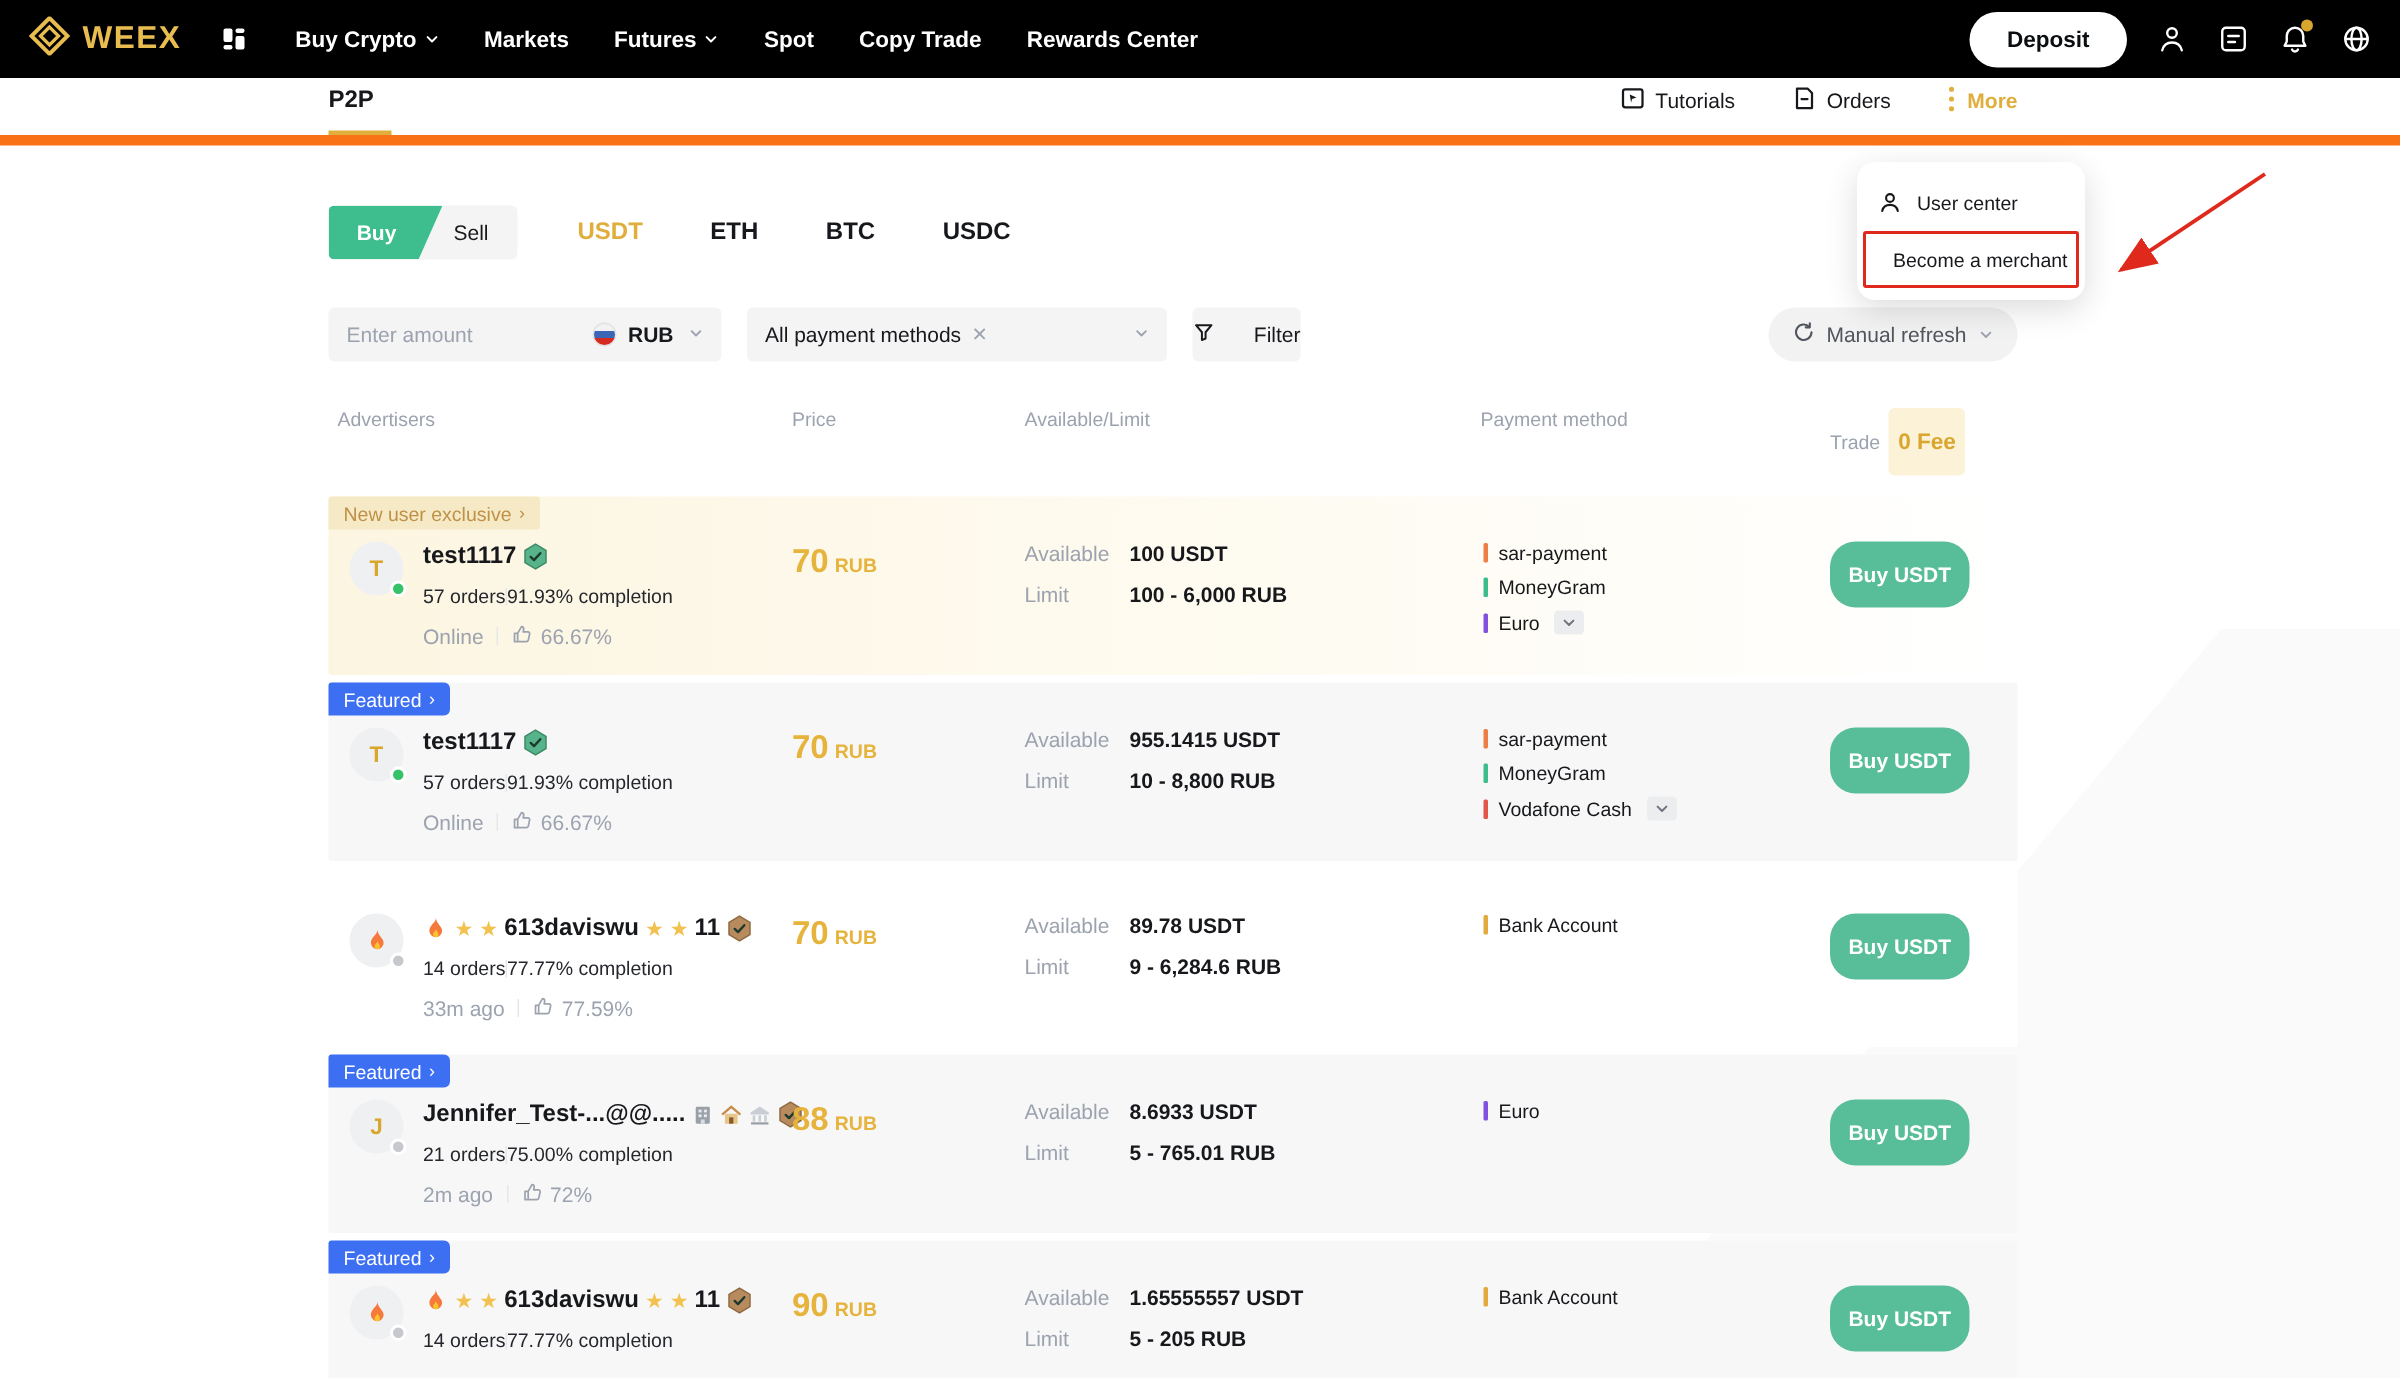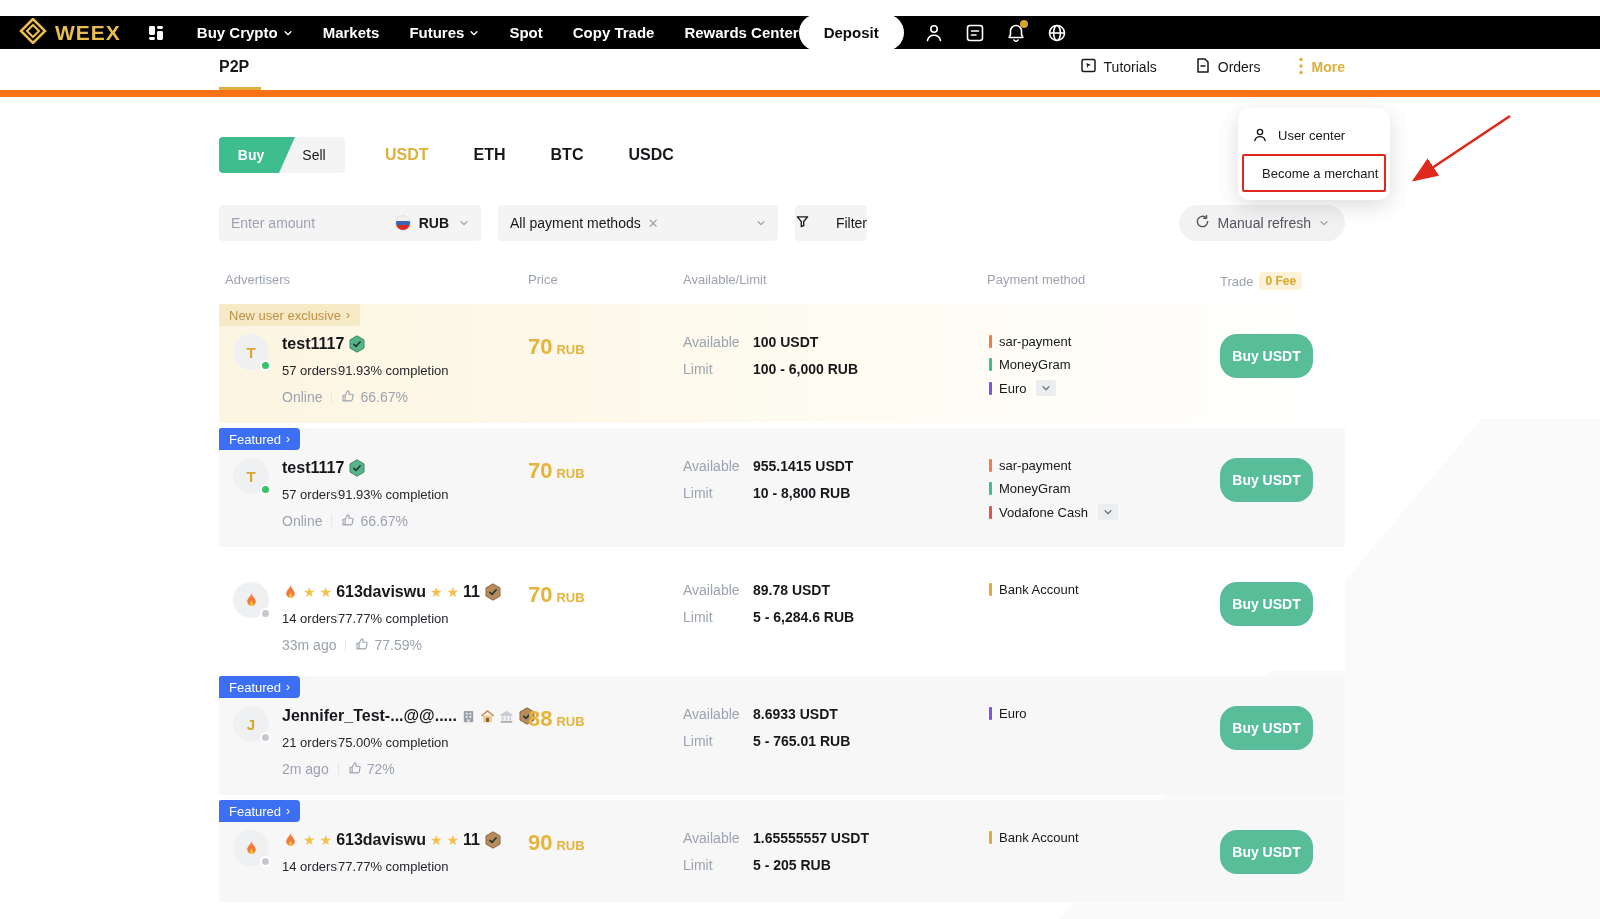--- a/index.html
+++ b/index.html
@@ -1,21 +1,21 @@
 <!DOCTYPE html>
 <html><head>
 <meta charset="utf-8">
 <style>
   *{margin:0;padding:0;box-sizing:border-box}
   html,body{width:1600px;height:919px;overflow:hidden}
   body{font-family:"Liberation Sans","DejaVu Sans",sans-serif;background:#fff;color:#17181B}
   .app{position:relative;width:1600px;height:919px;background:#fff;overflow:hidden}
 
   
-  .topnav{position:absolute;top:16px;left:0;right:0;height:33px;background:#000;display:flex;align-items:center;padding:0 18px;z-index:30}
+  .topnav{position:absolute;top:0;left:0;right:0;height:52px;background:#000;display:flex;align-items:center;justify-content:space-between;padding:0 18px;z-index:30}
   .nav-left{display:flex;align-items:center;gap:24px}
   .logo{display:flex;align-items:center;gap:7px;cursor:pointer}
   .logo-text{color:#E8BC4F;font-size:21px;font-weight:800;letter-spacing:1px}
   .grid-ic{display:flex;align-items:center;margin-left:2px;cursor:pointer}
   .nav-items{display:flex;align-items:center;gap:30px;margin-left:8px}
   .nav-item{color:#fff;font-size:15px;font-weight:600;display:flex;align-items:center;gap:5px;cursor:pointer;white-space:nowrap}
   .nav-right{display:flex;align-items:center;gap:19px}
   .deposit{height:37px;padding:0 25px;border:none;border-radius:19px;background:#fff;color:#0B0E11;font-size:15px;font-weight:700;cursor:pointer;font-family:inherit}
   .nav-ic{position:relative;display:flex;align-items:center;cursor:pointer}
   .bell-dot{position:absolute;top:-2px;right:-1px;width:8px;height:8px;border-radius:50%;background:#D9A62E}
@@ -49,21 +49,21 @@
   .cursel{font-size:14px;font-weight:600;color:#17181B;margin:0 2px 0 0}
   .paybox{margin-left:17px;width:280px;padding:0 12px;justify-content:space-between}
   .paybox-left{display:flex;align-items:center;gap:7px;font-size:14px;color:#17181B}
   .x-ic{color:#9CA3AF;font-size:13px;cursor:pointer}
   .filterbtn{margin-left:17px;width:72px;justify-content:space-between;gap:6px;font-size:14px;color:#17181B;cursor:pointer}
   .refresh{margin-left:auto;height:36px;border-radius:18px;background:#F2F2F3;display:flex;align-items:center;gap:8px;padding:0 16px;font-size:14px;color:#51555D;cursor:pointer}
 
   .thead{display:grid;grid-template-columns:309px 155px 304px 233px 125px;margin-top:31px;font-size:13px;color:#9CA3AF}
   .thead .h-adv{padding-left:6px}
   .h-trade{display:flex;align-items:center;justify-content:flex-start;gap:6px}
-  .fee{background:#FBF2D7;color:#D9A62E;font-size:12px;font-weight:600;padding:2px 6px;border-radius:4px}
+  .fee{background:#FBF2D7;color:#D9A62E;font-size:15px;font-weight:600;padding:14px 6px;border-radius:4px}
 
   
   .rows{margin-top:14px}
   .row{position:relative;margin-bottom:5px;padding:30px 0 18px;border-radius:2px}
   .row.new-user{background:linear-gradient(90deg,#FCF5E1 0%,#FEFBF1 55%,#FFFFFF 100%)}
   .row.featured{background:#F7F7F8}
   .row.plain{background:#fff}
   .rbadge{position:absolute;top:0;left:0;height:22px;display:flex;align-items:center;gap:5px;padding:0 10px;font-size:13px;cursor:pointer}
   .rbadge.new-user{background:#F6E9C6;color:#BE9147;border-radius:2px 2px 2px 0}
   .rbadge.featured{background:#3D6FF2;color:#fff;border-radius:2px 4px 4px 0}
@@ -493,21 +493,21 @@
       <div class="pricecell">
         <span class="pnum">70</span><span class="pcur">RUB</span>
       </div>
       <div class="availcell">
         <div class="avrow">
                 <span class="avlabel">Available</span>
                 <span class="avval">89.78 USDT</span>
               </div>
         <div class="avrow">
                 <span class="avlabel">Limit</span>
-                <span class="avval">5 - 6,284.6 RUB</span>
+                <span class="avval">9 - 6,284.6 RUB</span>
               </div>
       </div>
       <div class="pays">
               <span class="payitem">
                 <span class="paybar" style="background:#E2A93F"></span>
                 <span>Bank Account</span>
               </span>
             </div>
       <div class="tradecell">
         <button class="buybtn">Buy USDT</button>

